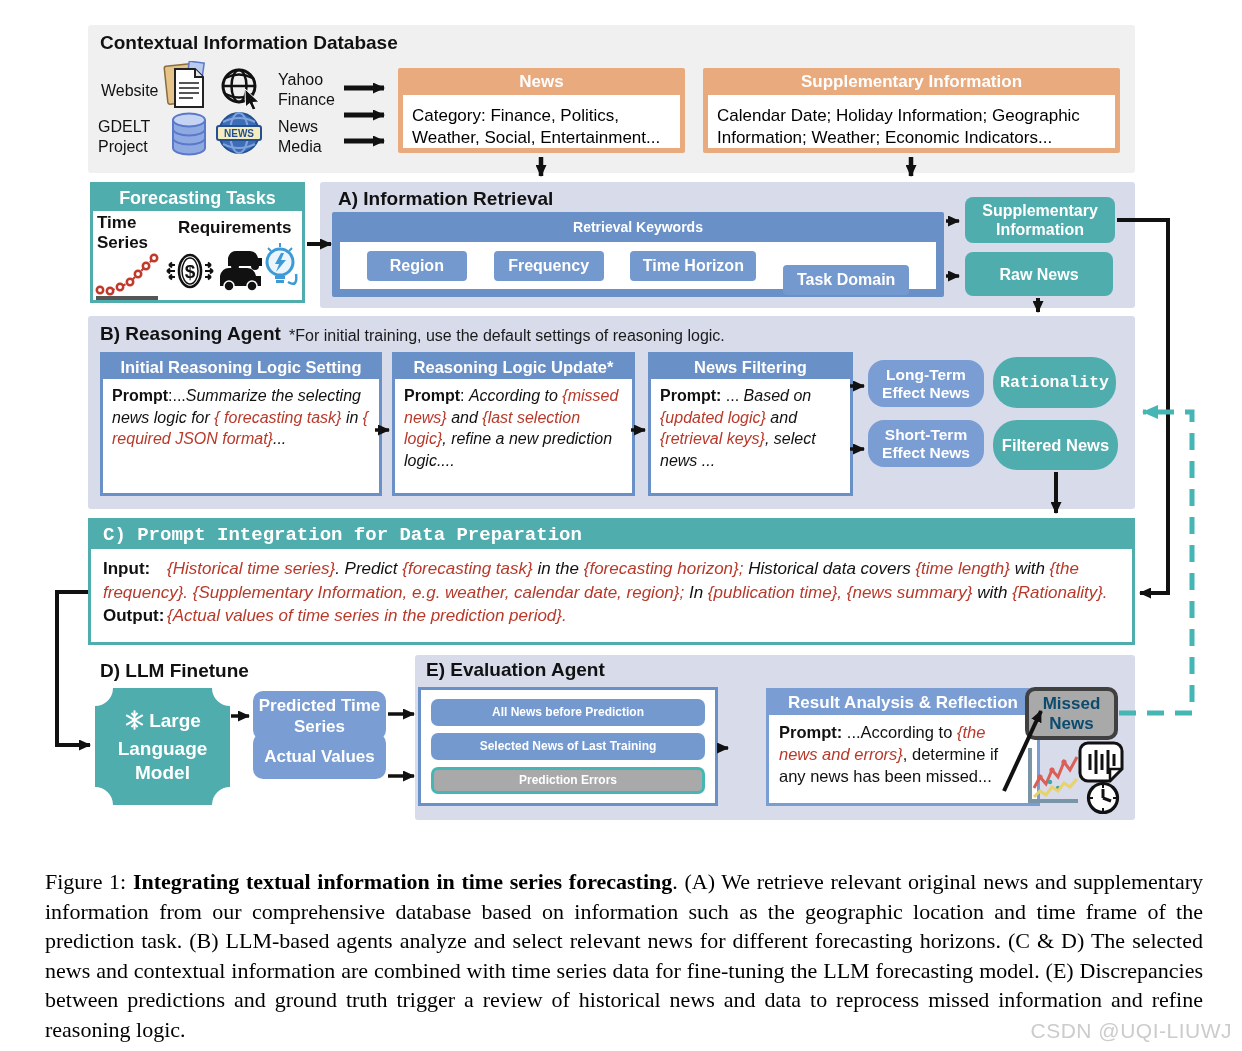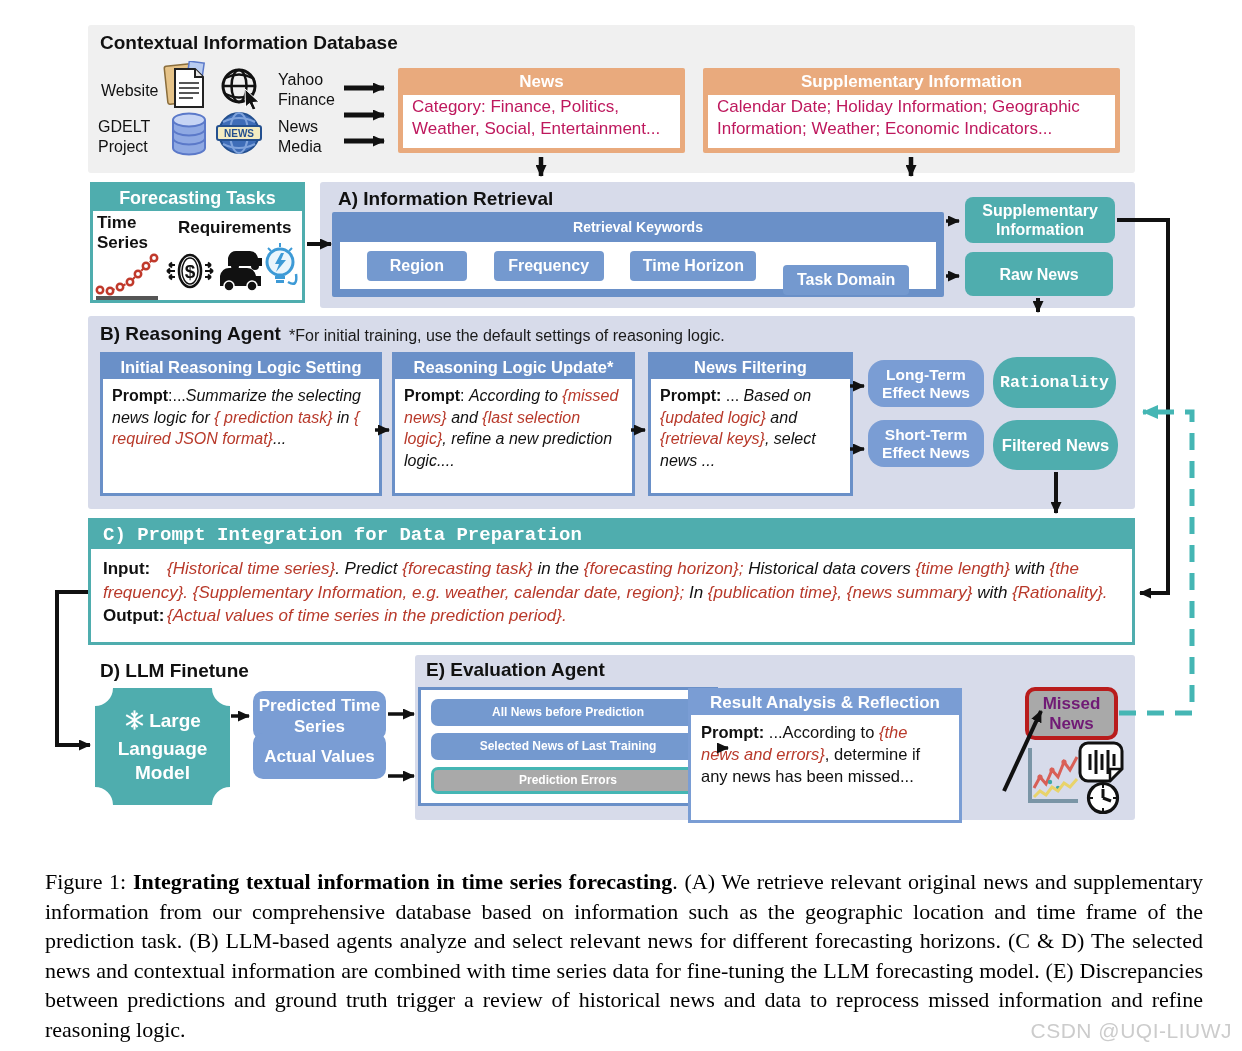--- a/index.html
+++ b/index.html
@@ -18,21 +18,21 @@
   #lbl-gdelt{left:98px;top:117px;width:78px;}
   #lbl-newsmedia{left:278px;top:117px;width:70px;}
   #icon-doc{left:163px;top:61px;}
   #icon-globe{left:219px;top:66px;}
   #icon-dbcyl{left:169px;top:110px;}
   #icon-newsglobe{left:215px;top:111px;}
 
   .srcbox{border-radius:2px;background:#e9aa7d;}
   .srcbox .hd{height:27px;line-height:27px;text-align:center;color:#fff;font-weight:bold;font-size:17px;}
   .srcbox .bd{position:absolute;left:5px;right:5px;top:27px;bottom:5px;background:#fff;
-              padding:1px 9px;font-size:17px;line-height:22px;color:#be185d;box-sizing:border-box;}
+              padding:10px 9px;font-size:17px;line-height:22px;color:#000000;box-sizing:border-box;}
   #news-box{left:398px;top:68px;width:287px;height:85px;}
   #supp-box{left:703px;top:68px;width:417px;height:85px;}
 
   
   #ft{left:90px;top:182px;width:215px;height:121px;background:#fff;border:3px solid #4fadae;box-sizing:border-box;}
   #ft .hd{background:#4fadae;height:26px;line-height:26px;text-align:center;color:#fff;font-weight:bold;font-size:18px;}
   #ft-ts{left:7px;top:31px;width:66px;font-weight:bold;font-size:17px;line-height:20px;}
   #ft-req{left:88px;top:36px;font-weight:bold;font-size:17px;}
 
   
@@ -87,25 +87,25 @@
 
   
   #ze{left:415px;top:655px;width:720px;height:165px;}
   #ze-title{left:426px;top:659px;}
   #ze-box{left:418px;top:687px;width:300px;height:119px;background:#fff;border:3px solid #6a90c8;
           box-sizing:border-box;display:flex;flex-direction:column;justify-content:space-evenly;
           align-items:center;padding:2px 10px;}
   .ebar{width:100%;background:#7499cf;border-radius:7px;color:#fff;font-weight:bold;font-size:12px;
         height:27px;line-height:27px;text-align:center;box-sizing:border-box;}
   .ebar.gray{background:#a9a9a9;border:3px solid #45b6b4;line-height:21px;}
-  #result{left:688px;top:688px;width:274px;height:135px;border-color:#7a9dd4;}
+  #result{left:766px;top:688px;width:274px;height:118px;border-color:#7a9dd4;}
   #result .hd{background:#7a9dd4;font-size:17px;}
   #result .bd{font-size:16.5px;line-height:22px;padding:6px 10px;}
-  #missed{left:1025px;top:687px;width:93px;height:53px;background:#a9a9a9;border:4px solid #b91c1c;
-          border-radius:10px;color:#701a75;font-weight:bold;font-size:17px;line-height:20px;box-sizing:border-box;}
+  #missed{left:1025px;top:687px;width:93px;height:53px;background:#a9a9a9;border:4px solid #404040;
+          border-radius:10px;color:#0c4a6e;font-weight:bold;font-size:17px;line-height:20px;box-sizing:border-box;}
   #icon-chart{left:1020px;top:744px;}
   #icon-newsdoc{left:1077px;top:740px;}
   #icon-clock{left:1085px;top:780px;}
 
   
   #caption{left:45px;top:845px;width:1158px;font-family:"Liberation Serif",serif;font-size:22px;
            line-height:29.5px;text-align:justify;color:#000;}
   #wm{right:10px;top:1019px;color:#ccc;font-size:21px;letter-spacing:.5px;}
 
   #wires{left:0;top:0;width:1242px;height:840px;pointer-events:none;}
@@ -246,21 +246,21 @@
   </div>
   <div class="abs tealbox flexc" id="out-supp">Supplementary Information</div>
   <div class="abs tealbox flexc" id="out-raw">Raw News</div>
 
   <div class="abs lav" id="zb"></div>
   <div class="abs ttl" id="zb-title">B) Reasoning Agent</div>
   <div class="abs" id="zb-note">*For initial training, use the default settings of reasoning logic.</div>
 
   <div class="abs pcard" id="card1">
     <div class="hd">Initial Reasoning Logic Setting</div>
-    <div class="bd"><span class="sb">Prompt</span><span class="sn">:...</span><span class="si">Summarize the selecting news logic for </span><span class="sr">{ prediction task} </span><span class="si">in </span><span class="sr">{ required JSON format}</span><span class="si">...</span></div>
+    <div class="bd"><span class="sb">Prompt</span><span class="sn">:...</span><span class="si">Summarize the selecting news logic for </span><span class="sr">{ forecasting task} </span><span class="si">in </span><span class="sr">{ required JSON format}</span><span class="si">...</span></div>
   </div>
   <div class="abs pcard" id="card2">
     <div class="hd">Reasoning Logic Update*</div>
     <div class="bd"><span class="sb">Prompt</span><span class="sn">: </span><span class="si">According to </span><span class="sr">{missed news} </span><span class="si">and </span><span class="sr">{last selection logic}</span><span class="si">, refine a new prediction logic....</span></div>
   </div>
   <div class="abs pcard" id="card3">
     <div class="hd">News Filtering</div>
     <div class="bd"><span class="sb">Prompt:</span><span class="sn"> ... </span><span class="si">Based on </span><span class="sr">{updated logic} </span><span class="si">and </span><span class="sr">{retrieval keys}</span><span class="si">, select news ...</span></div>
   </div>
 

